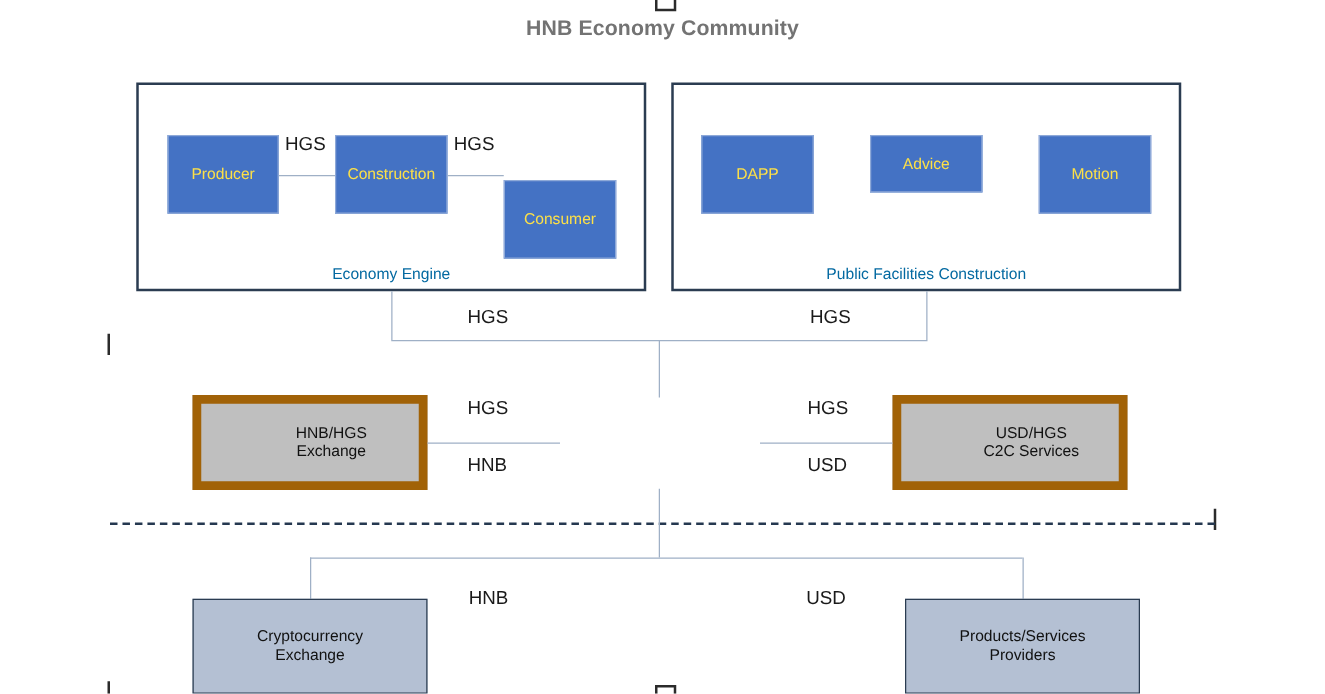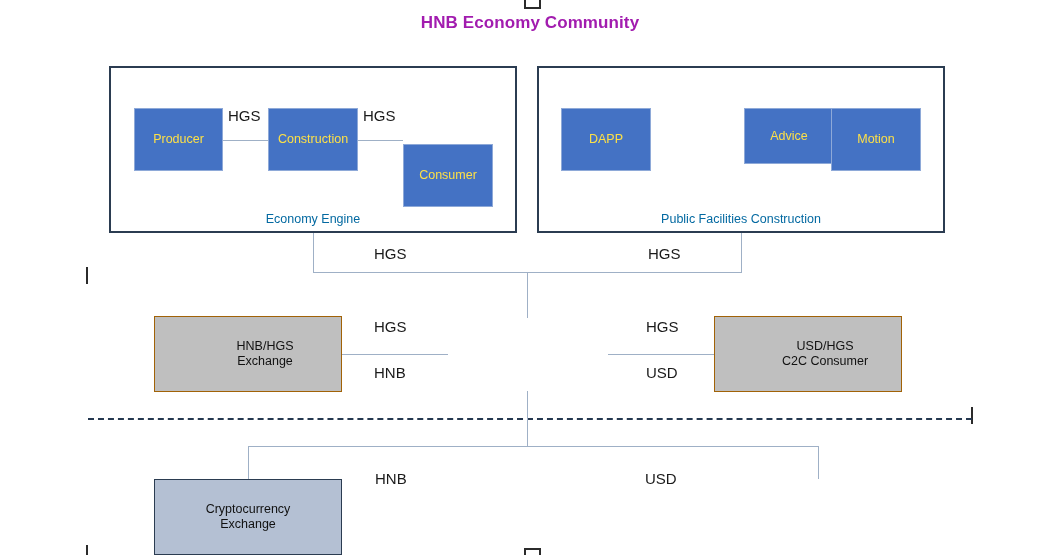--- a/index.html
+++ b/index.html
@@ -21,21 +21,21 @@
 
   
   .title {
     position: absolute;
     left: 0;
     top: 13px;
     width: 1060px;
     text-align: center;
     font-size: 17px;
     font-weight: bold;
-    color: #a21caf;
+    color: #737373;
     letter-spacing: 0.1px;
   }
 
   
   .group-box {
     position: absolute;
     border: 2px solid #2b3c51;
     background: #ffffff;
     box-sizing: border-box;
   }
@@ -59,21 +59,21 @@
     font-size: 12.5px;
     white-space: pre-line;
   }
   .node.blue {
     background: #4472c4;
     border: 1px solid #8ea9d8;
     color: #fde047;
   }
   .node.gray {
     background: #bfbfbf;
-    border: 1px solid #a16207;
+    border: 7px solid #a16207;
     color: #111111;
     padding-left: 34px;
   }
   .node.steel {
     background: #b4c0d3;
     border: 1px solid #2b3c51;
     color: #111111;
   }
 
   
@@ -136,42 +136,42 @@
   <div class="conn-h" style="left:358px; top:140px; width:45px;"></div>
 
   <div class="edge-label" style="left:228px; top:107px;">HGS</div>
   <div class="edge-label" style="left:363px; top:107px;">HGS</div>
 
   <div class="group-label" style="left:109px; top:212px; width:408px;">Economy Engine</div>
 
   <div class="group-box" style="left:537px; top:66px; width:408px; height:167px;"></div>
 
   <div class="node blue" style="left:561px; top:108px; width:90px; height:63px;">DAPP</div>
-  <div class="node blue" style="left:696px; top:108px; width:90px; height:56px;margin-left:48px;">Advice</div>
+  <div class="node blue" style="left:696px; top:108px; width:90px; height:46px;">Advice</div>
   <div class="node blue" style="left:831px; top:108px; width:90px; height:63px;text-align:right;">Motion</div>
 
   <div class="group-label" style="left:537px; top:212px; width:408px;">Public Facilities Construction</div>
 
   <div class="conn-v" style="left:313px; top:233px; height:39px;"></div>
 
   <div class="conn-v" style="left:741px; top:233px; height:39px;"></div>
 
   <div class="conn-h" style="left:313px; top:272px; width:429px;"></div>
 
   <div class="conn-v" style="left:527px; top:272px; height:46px;"></div>
 
   <div class="edge-label" style="left:374px; top:245px;">HGS</div>
   <div class="edge-label" style="left:648px; top:245px;">HGS</div>
 
   <div class="node gray" style="left:154px; top:316px; width:188px; height:76px;">HNB/HGS
 Exchange</div>
 
 
   <div class="node gray" style="left:714px; top:316px; width:188px; height:76px;">USD/HGS
-C2C Consumer</div>
+C2C Services</div>
 
   <div class="conn-h" style="left:342px; top:354px; width:106px;"></div>
   <div class="conn-h" style="left:608px; top:354px; width:106px;"></div>
 
   <div class="edge-label" style="left:374px; top:318px;">HGS</div>
   <div class="edge-label" style="left:374px; top:364px;">HNB</div>
   <div class="edge-label" style="left:646px; top:318px;">HGS</div>
   <div class="edge-label" style="left:646px; top:364px;">USD</div>
 
   <div class="divider" style="left:88px; top:418px; width:884px;"></div>
@@ -179,14 +179,16 @@
   <div class="conn-v" style="left:527px; top:391px; height:55px;"></div>
   <div class="conn-h" style="left:248px; top:446px; width:570px;"></div>
   <div class="conn-v" style="left:248px; top:446px; height:33px;"></div>
   <div class="conn-v" style="left:818px; top:446px; height:33px;"></div>
 
   <div class="edge-label" style="left:375px; top:470px;">HNB</div>
   <div class="edge-label" style="left:645px; top:470px;">USD</div>
 
   <div class="node steel" style="left:154px; top:479px; width:188px; height:76px;">Cryptocurrency
 Exchange</div>
+  <div class="node steel" style="left:724px; top:479px; width:188px; height:76px;">Products/Services
+Providers</div>
 
 </div>
 
 </body></html>

